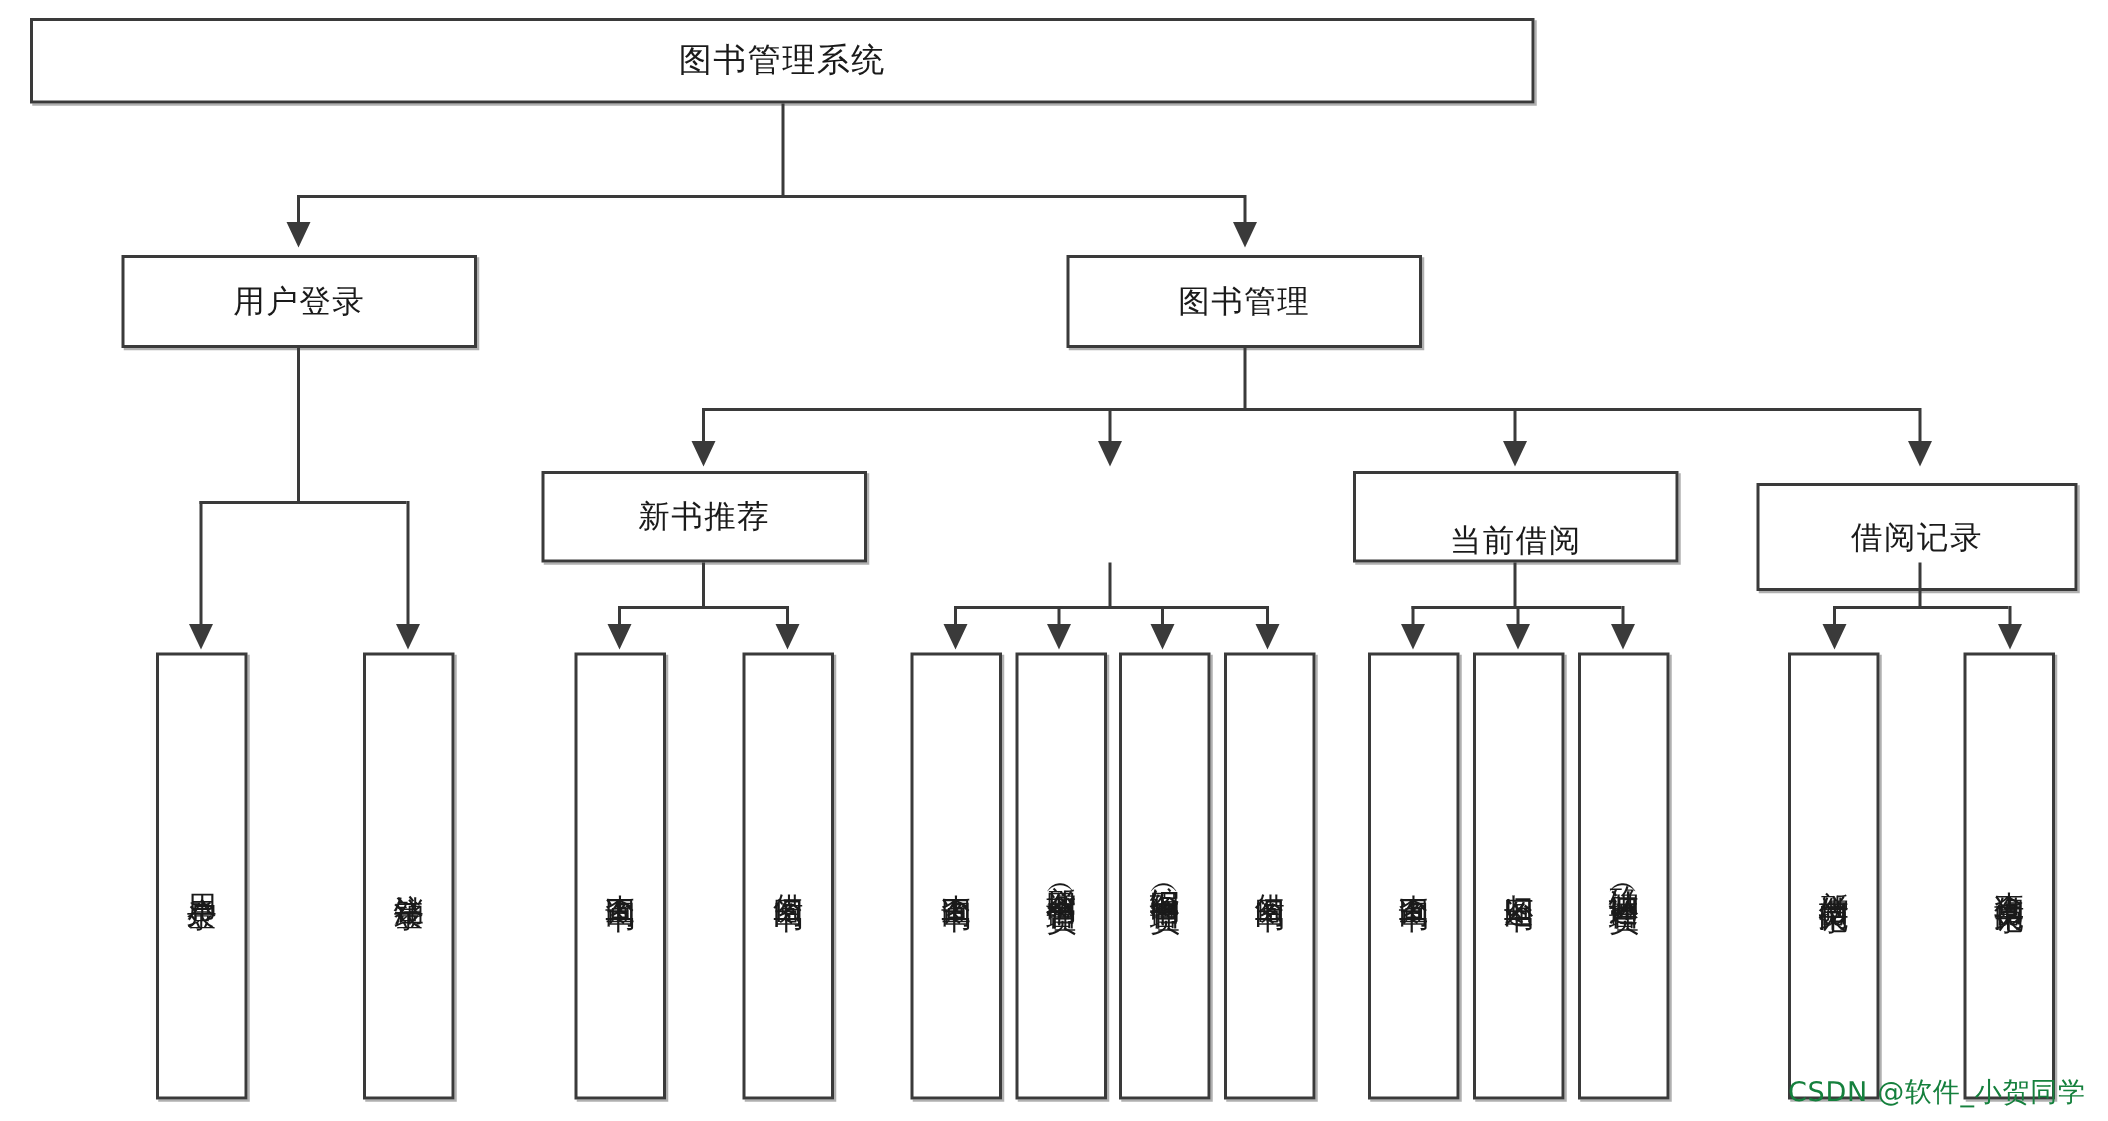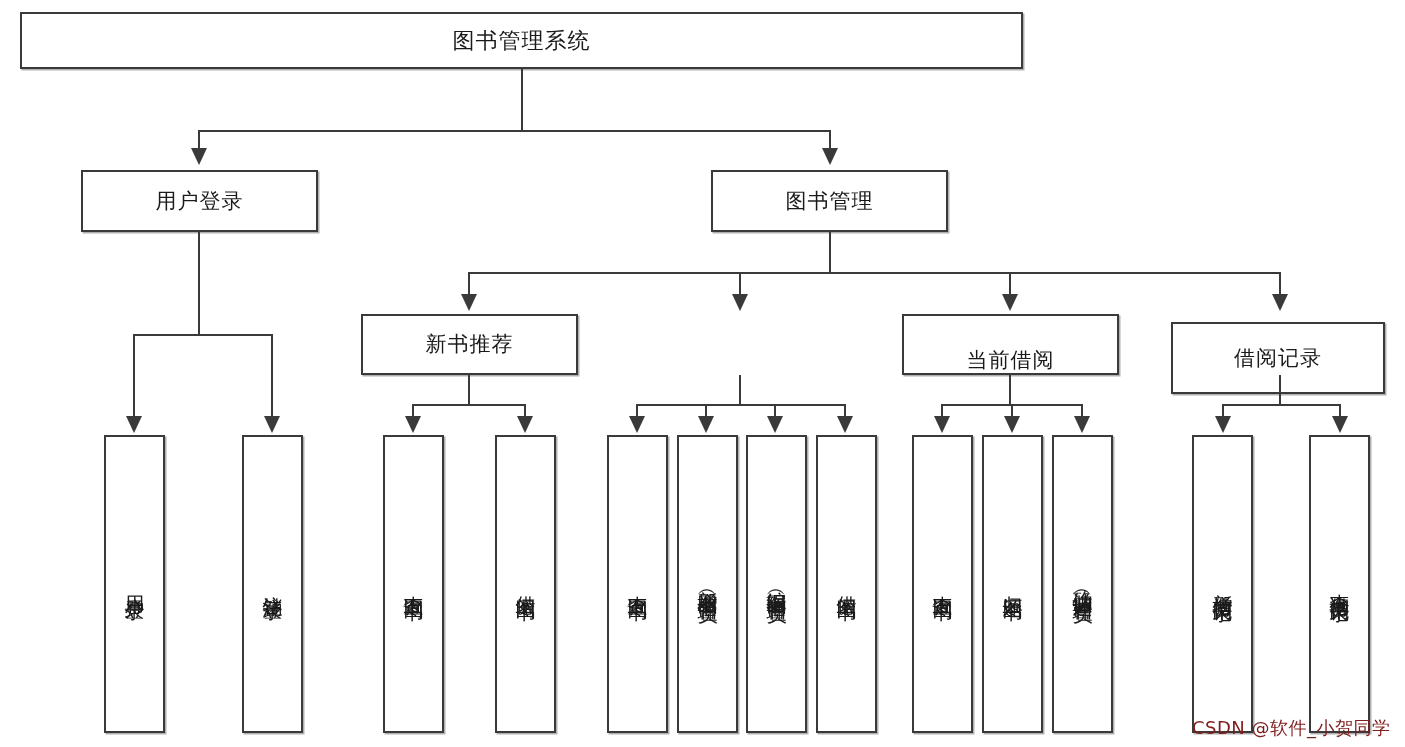--- a/index.html
+++ b/index.html
@@ -59,21 +59,21 @@
     position: absolute;
     width: 0;
     height: 0;
     border-left: 8px solid transparent;
     border-right: 8px solid transparent;
     border-top: 17px solid #3a3a3a;
   }
 
   .watermark {
     position: absolute;
-    color: #7f1d1d;
+    color: #15803d;
     font-size: 18px;
     letter-spacing: 0.5px;
     white-space: nowrap;
     user-select: none;
   }
 </style>
 </head>
 <body>
 
 <div id="canvas">

